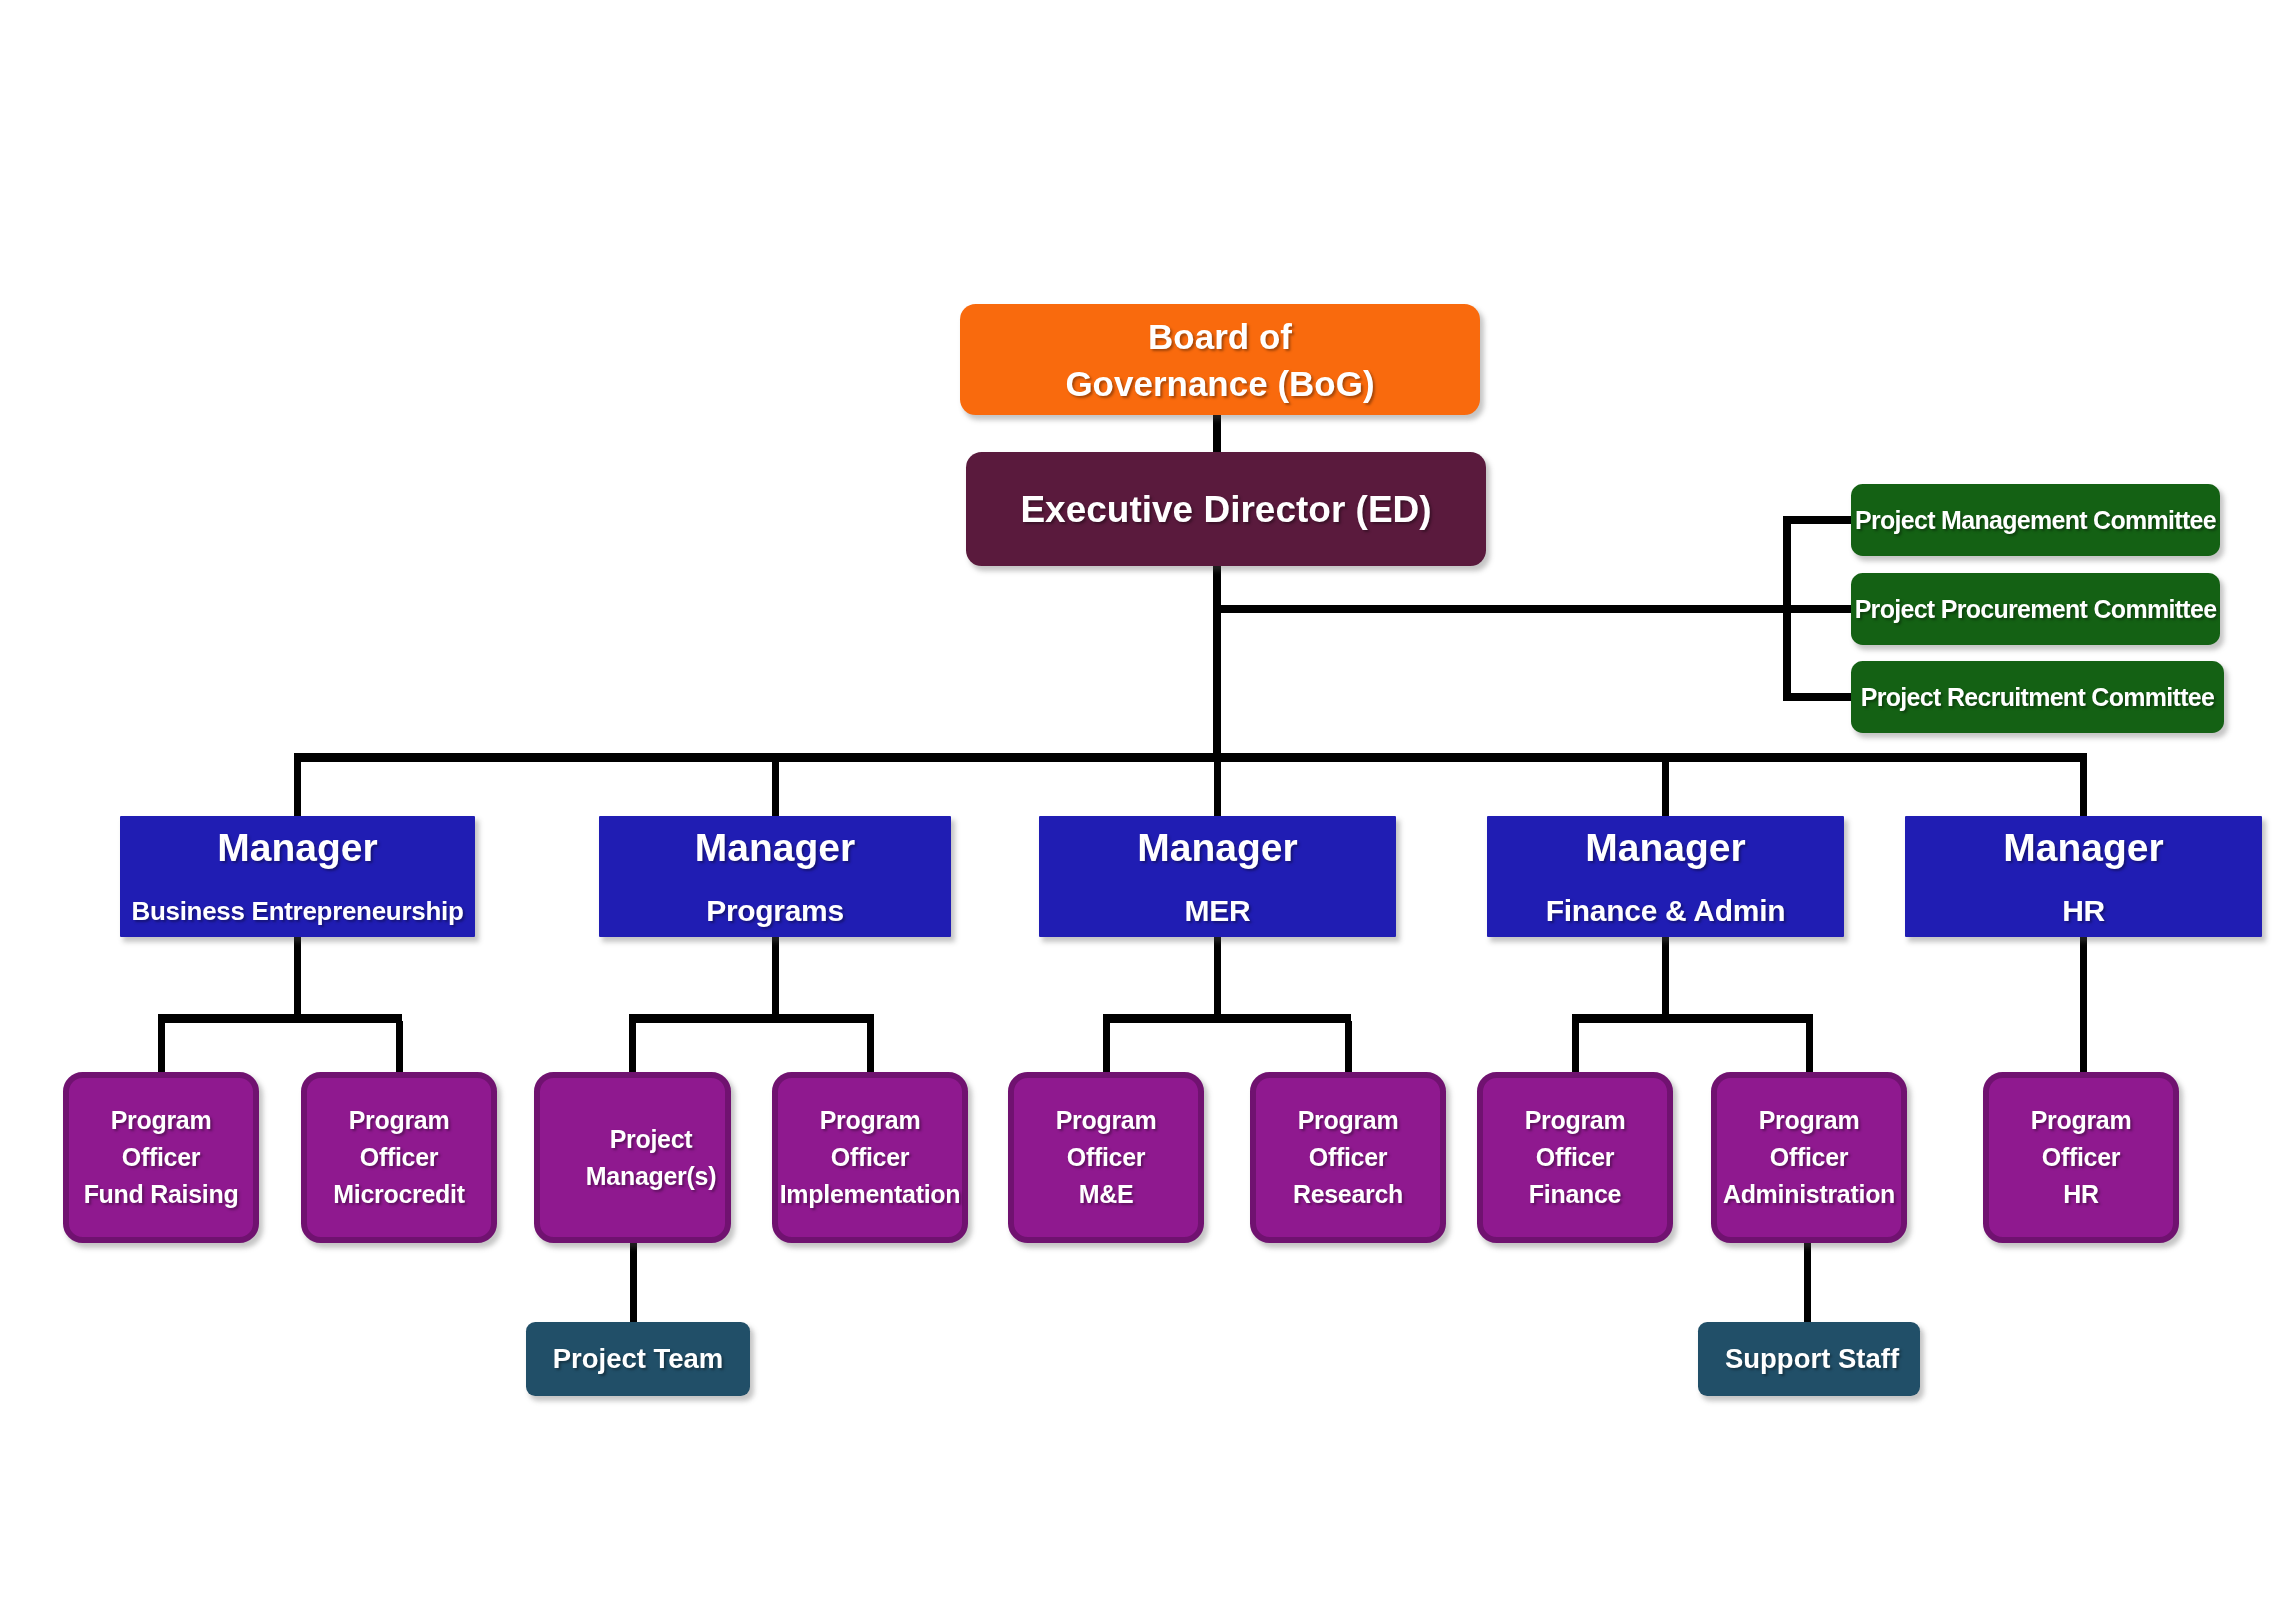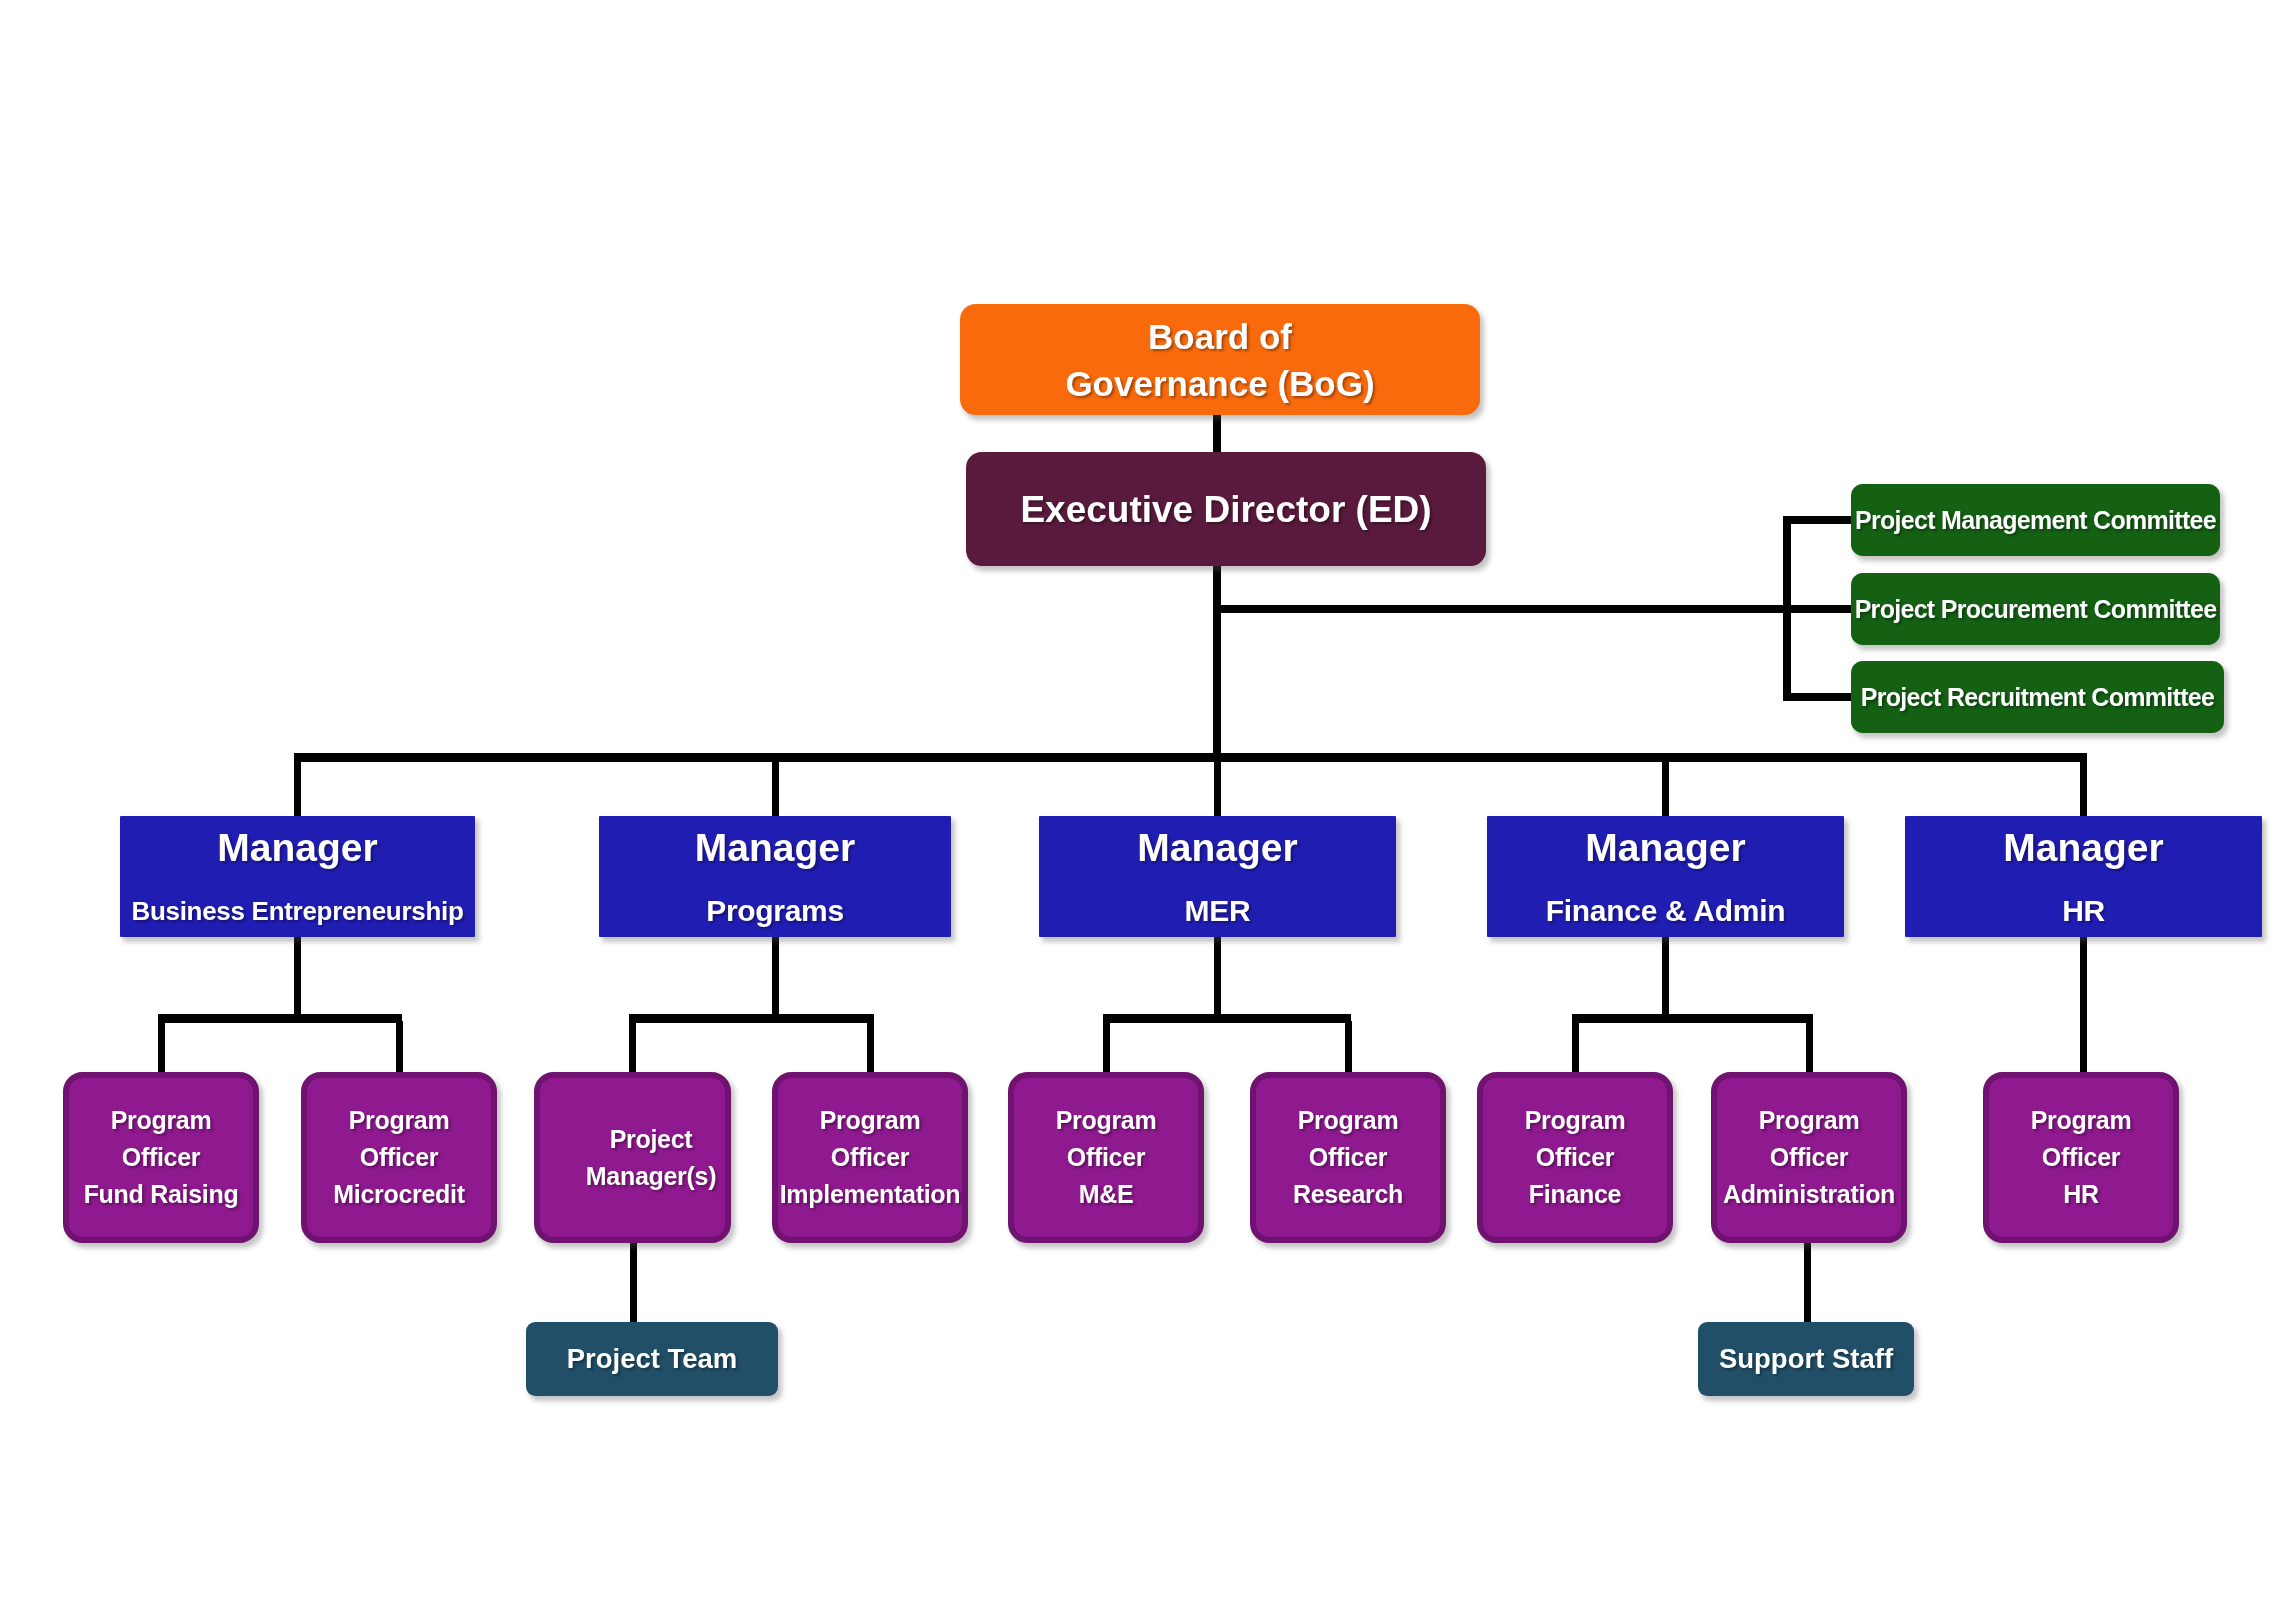--- a/index.html
+++ b/index.html
@@ -170,21 +170,21 @@
     <span>Program</span>
     <span>Officer</span>
     <span>Administration</span>
   </div>
   <div class="box officer" style="left:1983px;top:1072px;width:196px;height:171px;">
     <span>Program</span>
     <span>Officer</span>
     <span>HR</span>
   </div>
 
-  <div class="box team" style="left:526px;top:1322px;width:252px;height:74px;">
+  <div class="box team" style="left:526px;top:1322px;width:224px;height:74px;">
     <span>Project Team</span>
   </div>
-  <div class="box team" style="left:1698px;top:1322px;width:216px;height:74px;">
+  <div class="box team" style="left:1698px;top:1322px;width:216px;height:74px;padding-left:6px;">
     <span>Support Staff</span>
   </div>
 
 </div>
 
 
 </body></html>

